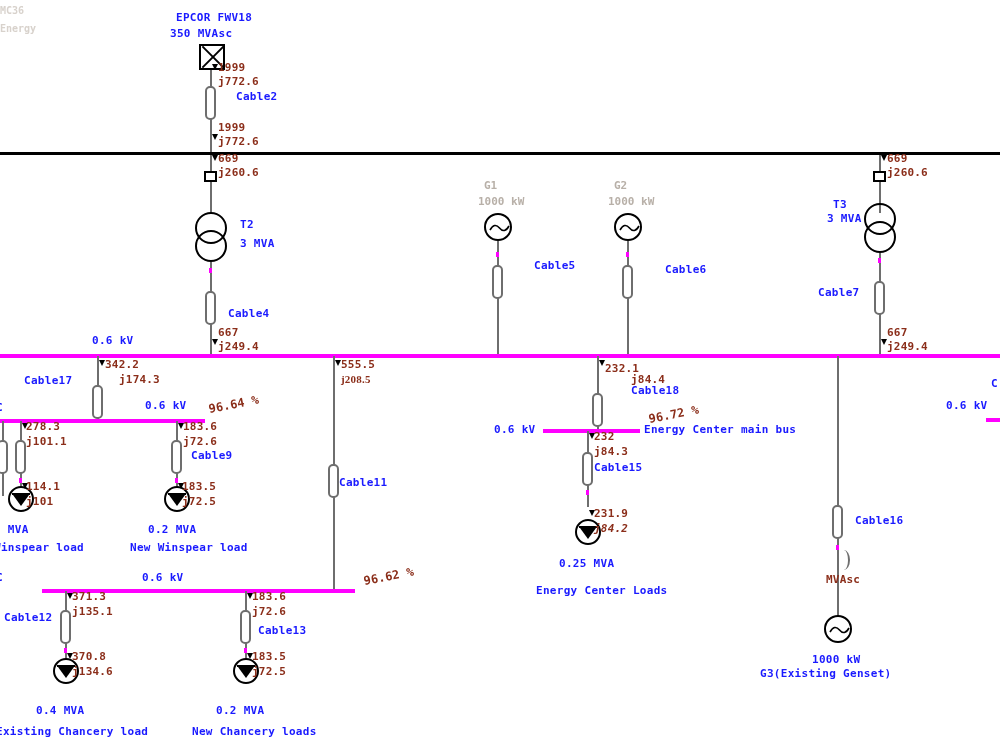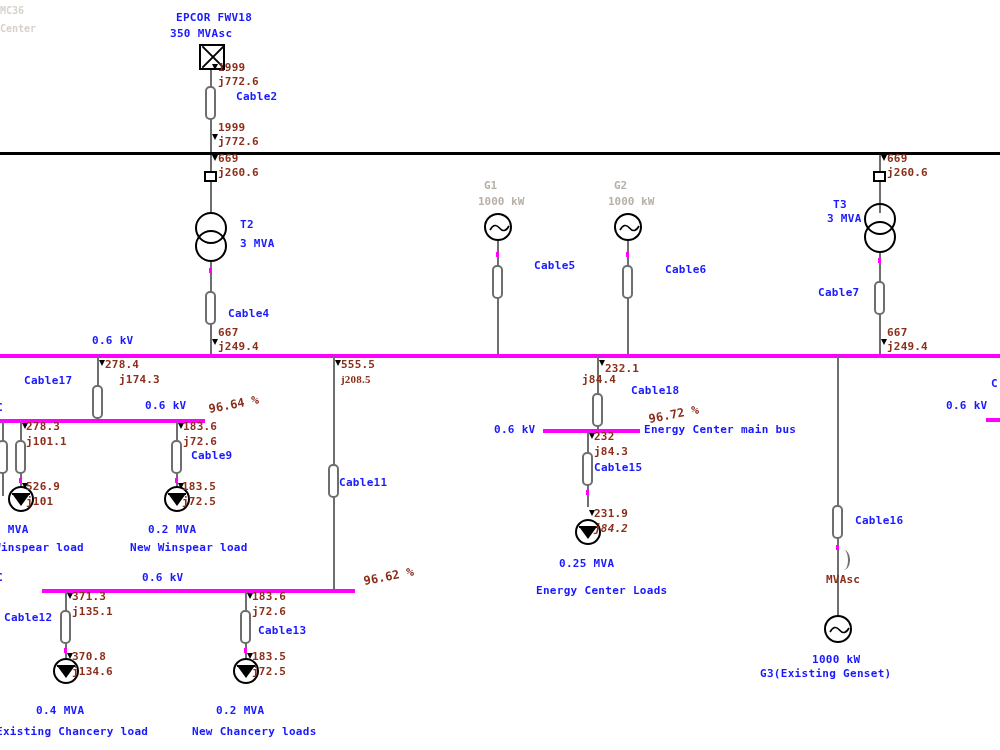--- a/index.html
+++ b/index.html
@@ -58,21 +58,21 @@
   .magdot{position:absolute;width:3px;height:5px;background:#ff00ff;}
   .arrow{position:absolute;width:0;height:0;border-left:3px solid transparent;
         border-right:3px solid transparent;border-top:6px solid #000;}
 </style>
 </head>
 <body>
 
 <div id="canvas">
 
   <div class="lbl faint" style="left:0px;top:6px;">MC36</div>
-  <div class="lbl faint" style="left:0px;top:24px;">Center</div>
+  <div class="lbl faint" style="left:0px;top:24px;">Energy</div>
 
   <div class="lbl blue" style="left:176px;top:12px;">EPCOR FWV18</div>
   <div class="lbl blue" style="left:170px;top:28px;">350 MVAsc</div>
   <div class="utilsrc" style="left:199px;top:44px;"></div>
 
   <div class="wire vw" style="left:210px;top:70px;height:83px;"></div>
   <div class="arrow" style="left:212px;top:64px;"></div>
   <div class="lbl flow" style="left:218px;top:62px;">1999</div>
   <div class="lbl flow" style="left:218px;top:76px;">j772.6</div>
 
@@ -149,36 +149,36 @@
   <div class="lbl blue" style="left:818px;top:287px;">Cable7</div>
   <div class="lbl flow" style="left:887px;top:327px;">667</div>
   <div class="arrow" style="left:881px;top:339px;"></div>
   <div class="lbl flow" style="left:887px;top:341px;">j249.4</div>
 
   <div class="lbl blue" style="left:92px;top:335px;">0.6 kV</div>
   <div class="busmag" style="left:0px;top:354px;width:1000px;"></div>
 
   <div class="wire vw" style="left:97px;top:356px;height:64px;"></div>
   <div class="arrow" style="left:99px;top:360px;"></div>
-  <div class="lbl flow" style="left:105px;top:359px;">278.4</div>
+  <div class="lbl flow" style="left:105px;top:359px;">342.2</div>
   <div class="lbl flow" style="left:119px;top:374px;">j174.3</div>
   <div class="cable" style="left:92px;top:385px;"></div>
   <div class="lbl blue" style="left:24px;top:375px;">Cable17</div>
 
   <div class="wire vw" style="left:333px;top:356px;height:234px;"></div>
   <div class="arrow" style="left:335px;top:360px;"></div>
   <div class="lbl flow" style="left:341px;top:359px;">555.5</div>
   <div class="lbl flow" style="left:341px;top:374px;font-family:Liberation Serif, serif;">j208.5</div>
   <div class="cable" style="left:328px;top:464px;"></div>
   <div class="lbl blue" style="left:339px;top:477px;">Cable11</div>
 
   <div class="wire vw" style="left:597px;top:356px;height:74px;"></div>
   <div class="arrow" style="left:599px;top:360px;"></div>
   <div class="lbl flow" style="left:605px;top:363px;">232.1</div>
-  <div class="lbl flow" style="left:582px;top:374px;">j84.4</div>
+  <div class="lbl flow" style="left:631px;top:374px;">j84.4</div>
   <div class="cable" style="left:592px;top:393px;"></div>
   <div class="lbl blue" style="left:631px;top:385px;">Cable18</div>
 
   <div class="wire vw" style="left:837px;top:356px;height:76px;"></div>
 
   <div class="lbl blue" style="left:145px;top:400px;">0.6 kV</div>
   <div class="lbl pct" style="left:210px;top:403px;">96.64 %</div>
   <div class="busmag" style="left:0px;top:419px;width:205px;"></div>
 
   <div class="lbl blue" style="left:-4px;top:402px;">C</div>
@@ -188,21 +188,21 @@
   <div class="wire vw" style="left:20px;top:421px;height:75px;"></div>
   <div class="arrow" style="left:22px;top:423px;"></div>
   <div class="lbl flow" style="left:26px;top:421px;">278.3</div>
   <div class="lbl flow" style="left:26px;top:436px;">j101.1</div>
   <div class="cable" style="left:15px;top:440px;"></div>
   <div class="magdot" style="left:19px;top:478px;"></div>
   <div class="load" style="left:8px;top:486px;">
       <i></i>
     </div>
   <div class="arrow" style="left:22px;top:483px;"></div>
-  <div class="lbl flow" style="left:26px;top:481px;">526.9</div>
+  <div class="lbl flow" style="left:26px;top:481px;">114.1</div>
   <div class="lbl flow" style="left:26px;top:496px;">j101</div>
   <div class="lbl blue" style="left:-6px;top:524px;">3 MVA</div>
   <div class="lbl blue" style="left:-6px;top:542px;">Winspear load</div>
 
   <div class="wire vw" style="left:176px;top:421px;height:75px;"></div>
   <div class="arrow" style="left:178px;top:423px;"></div>
   <div class="lbl flow" style="left:183px;top:421px;">183.6</div>
   <div class="lbl flow" style="left:183px;top:436px;">j72.6</div>
   <div class="cable" style="left:171px;top:440px;"></div>
   <div class="lbl blue" style="left:191px;top:450px;">Cable9</div>

